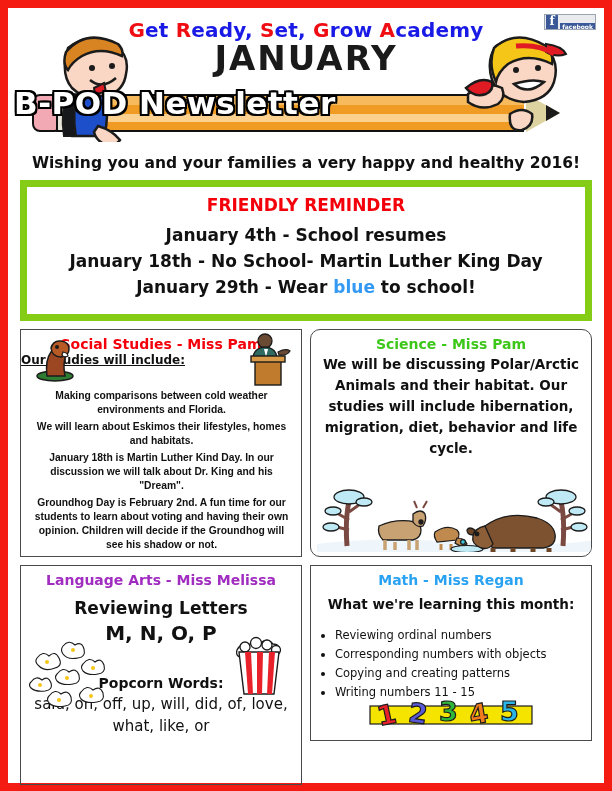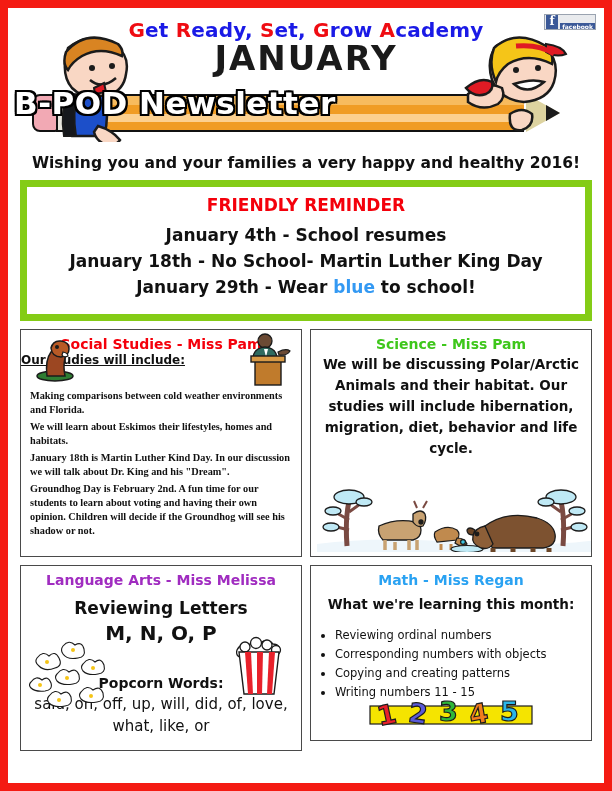--- a/index.html
+++ b/index.html
@@ -184,27 +184,28 @@
 
   .subhead {
     text-align: left; font-size: 12px; font-weight: bold;
     text-decoration: underline; color: #111; margin-top: 1px;
     font-family: "DejaVu Sans", sans-serif;
   }
   ul.bullets {
     margin: 8px 8px 0 9px;
     font-size: 10.3px; font-weight: bold; color: #111;
     line-height: 14px;
-    font-family: Liberation Serif, serif;
+    font-family: Liberation Sans, sans-serif;
+    text-align: center;
   }
   ul.bullets li { margin-bottom: 3px; }
 
   .social { height: 228px; }
-  .science { height: 228px; }
-  .lang { height: 186px; }
+  .science { height: 228px; border-radius: 10px; }
+  .lang { height: 220px; }
   .math { height: 176px; }
 
   .sci-text {
     text-align: center; font-size: 13.5px; font-weight: bold;
     color: #111; line-height: 21px; padding: 2px 10px 0 10px;
     font-family: "DejaVu Sans", sans-serif;
   }
 
   .math-sub {
     text-align: center; font-size: 13.5px; font-weight: bold;

